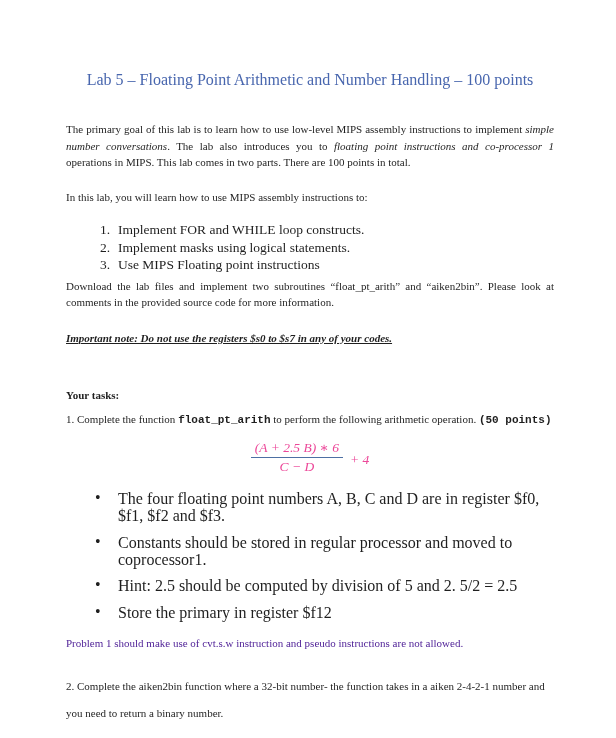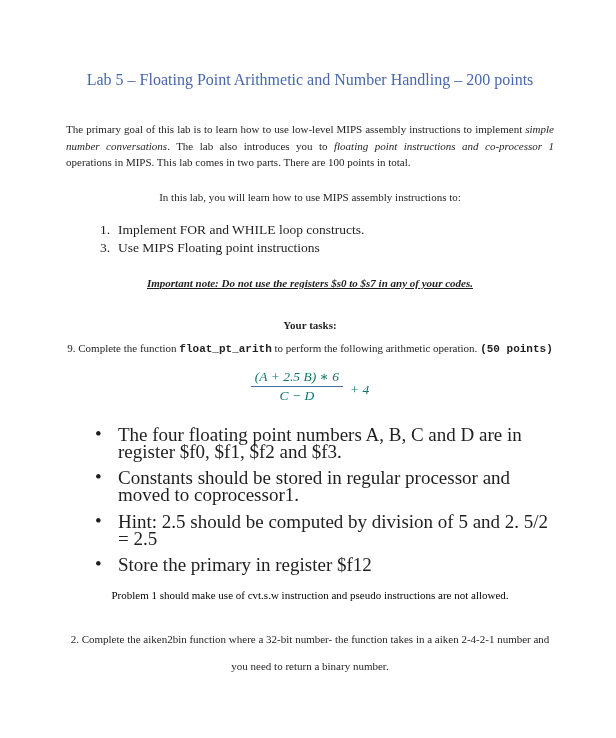--- a/index.html
+++ b/index.html
@@ -10,81 +10,83 @@
   }
   .page { padding: 70px 62px 0 66px; box-sizing: border-box; }
 
   .title {
     text-align: center; font-size: 16px; line-height: 20px;
     color: #4866ae;
   }
   .title.course { margin-bottom: 9px; }
   .title.lab { margin-bottom: 31px; }
 
-  p { margin: 0; text-align: center; }
+  p { margin: 0; }
   .para { font-size: 11px; line-height: 16.5px; }
   .just { text-align: justify; }
   .it { font-style: italic; }
 
   .lead-in { margin-top: 18px; }
 
   .num-list { margin-top: 16px; margin-bottom: 4px; font-size: 13.5px; line-height: 17.5px; }
   .num-item { padding-left: 34px; }
   .num-marker { display: inline-block; width: 18px; }
 
   .dl { margin-top: 2px; }
 
   .important { margin-top: 19px; font-weight: bold; font-style: italic; text-decoration: underline; }
 
-  .tasks-heading { margin-top: 25px; font-weight: bold; }
+  .tasks-heading { margin-top: 41px; font-weight: bold; }
 
   .task1 { margin-top: 7px; }
 
   .formula {
     margin-top: 8px; height: 42px;
     display: flex; justify-content: center; align-items: center;
-    font-style: italic; font-size: 13.5px; color: #0f766e;
+    font-style: italic; font-size: 13.5px; color: #ec4899;
   }
   .frac { display: inline-flex; flex-direction: column; align-items: center; line-height: 16px; }
   .fnum { padding: 0 4px 1px; border-bottom: 1px solid #4d6fa3; }
   .fden { padding-top: 1px; text-align: right; }
   .ftail { margin-left: 7px; padding-top: 6px; }
 
-  .bullet-list { margin-top: 18px; font-size: 19px; line-height: 17px; }
+  .bullet-list { margin-top: 12px; font-size: 16px; line-height: 17px; }
   .bullet-item { position: relative; padding-left: 52px; margin-bottom: 9.5px; }
   .bullet-item::before { content: "\2022"; position: absolute; left: 29px; top: -1px; }
 
-  .problem1 { margin-top: 14px; color: #000000; }
+  .problem1 { margin-top: 14px; color: #4c1d95; }
 
   .task2 { margin-top: 22px; line-height: 27px; }
 
   b { font-weight: bold; font-family: Liberation Mono, monospace; }
 </style>
 </head>
 <body>
 
 <div class="page">
 
-  <div class="title lab">Lab 5 – Floating Point Arithmetic and Number Handling – 200 points</div>
+  <div class="title lab">Lab 5 – Floating Point Arithmetic and Number Handling – 100 points</div>
 
   <p class="para just"><span>The primary goal of this lab is to learn how to use low-level MIPS assembly instructions to implement </span><span class="it">simple number conversations</span><span>. The lab also introduces you to </span><span class="it">floating point instructions and co-processor 1</span><span> operations in MIPS. This lab comes in two parts. There are 100 points in total.</span></p>
 
   <p class="para lead-in">In this lab, you will learn how to use MIPS assembly instructions to:</p>
 
   <div class="num-list">
     <div class="num-item"><span class="num-marker">1.</span><span>Implement FOR and WHILE loop constructs.</span></div>
+    <div class="num-item"><span class="num-marker">2.</span><span>Implement masks using logical statements.</span></div>
     <div class="num-item"><span class="num-marker">3.</span><span>Use MIPS Floating point instructions</span></div>
   </div>
 
+  <p class="para just dl">Download the lab files and implement two subroutines “float_pt_arith” and “aiken2bin”. Please look at comments in the provided source code for more information.</p>
 
   <p class="para important">Important note: Do not use the registers $s0 to $s7 in any of your codes.</p>
 
   <p class="para tasks-heading">Your tasks:</p>
 
-  <p class="para task1"><span>9. Complete the function </span><b>float_pt_arith</b><span> to perform the following arithmetic operation. </span><b>(50 points)</b></p>
+  <p class="para task1"><span>1. Complete the function </span><b>float_pt_arith</b><span> to perform the following arithmetic operation. </span><b>(50 points)</b></p>
 
   <div class="formula">
     <span class="frac">
       <span class="fnum">(A + 2.5 B) ∗ 6</span>
       <span class="fden">C − D</span>
     </span>
     <span class="ftail">+ 4</span>
   </div>
 
   <div class="bullet-list">

